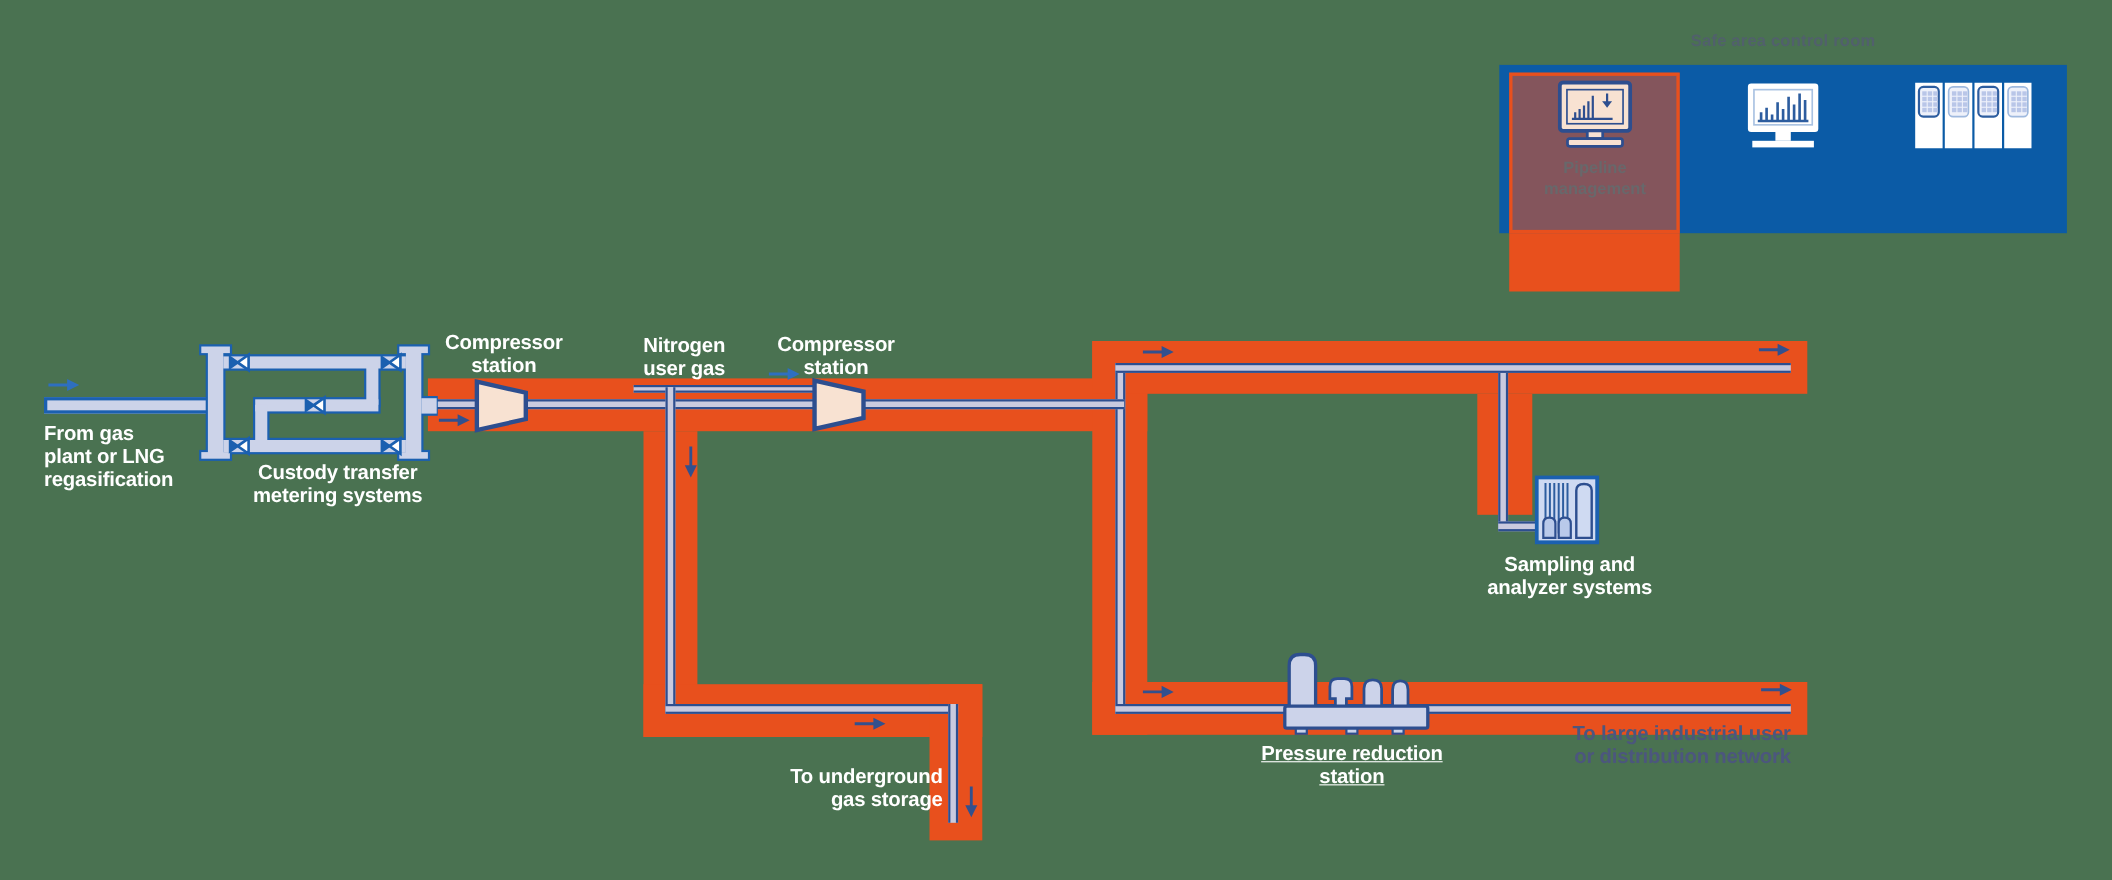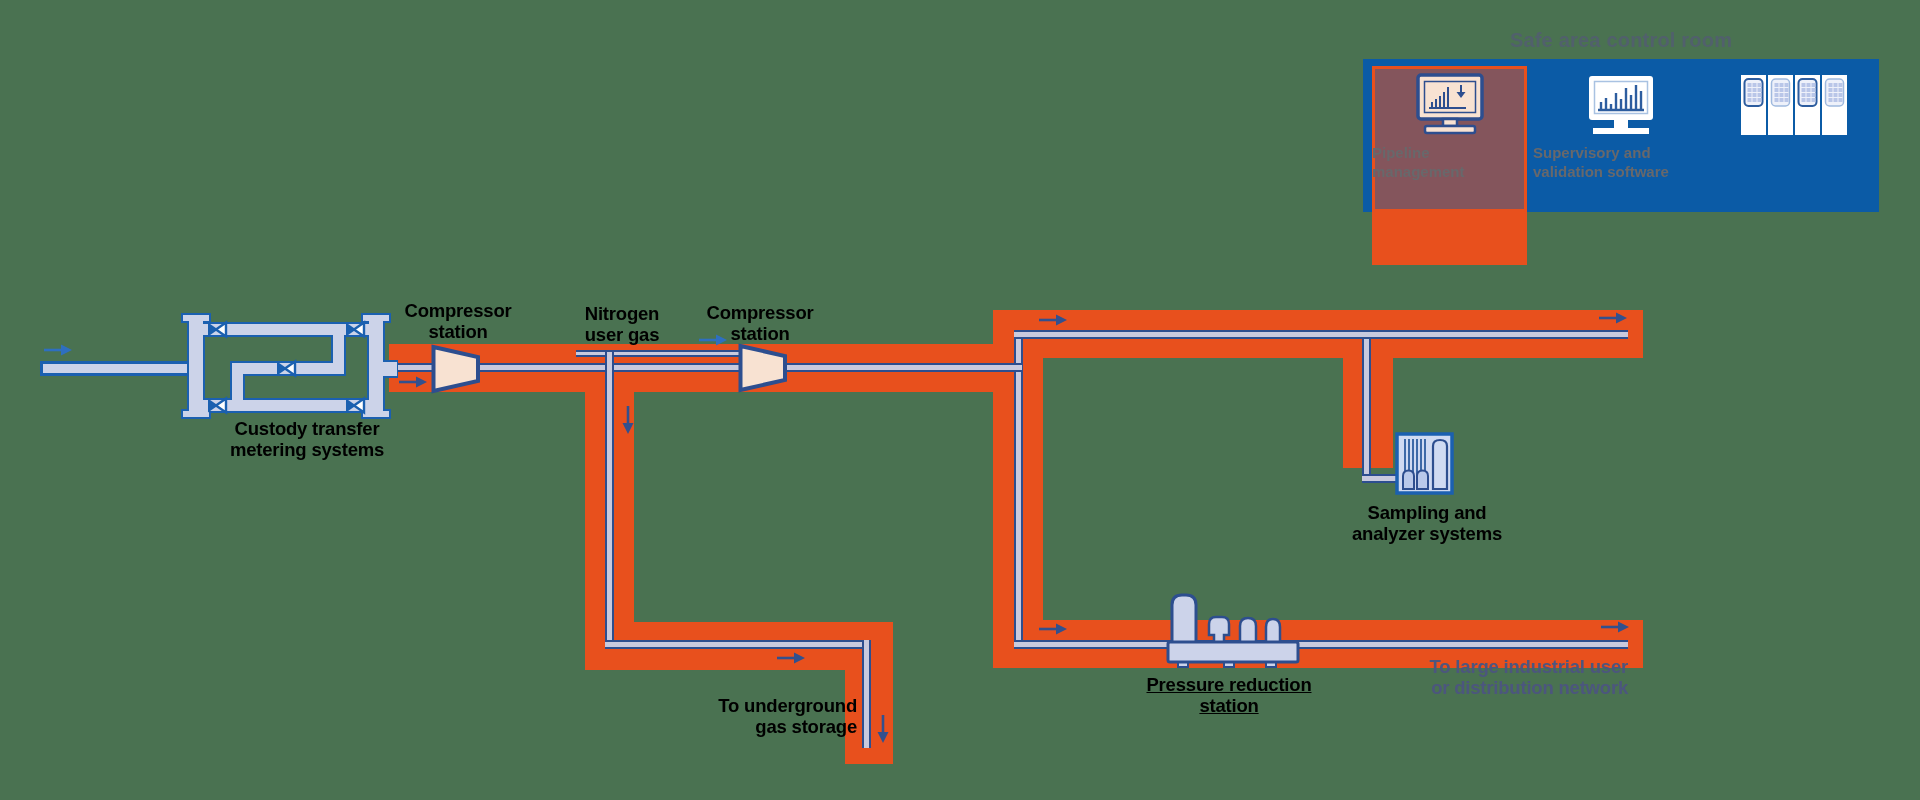--- a/index.html
+++ b/index.html
@@ -6,28 +6,28 @@
   body{font-family:"Liberation Sans",sans-serif;}
   #canvas{position:relative;width:1920px;height:800px;background:#4a7251;overflow:hidden;}
 
   .abs{position:absolute;}
   .band{position:absolute;background:#e8501d;}
   .hline{position:absolute;background:#c9cade;border-top:2px solid #2d4e8f;border-bottom:2px solid #2d4e8f;box-sizing:border-box;}
   .vline{position:absolute;background:#c9cade;border-left:2px solid #2d4e8f;border-right:2px solid #2d4e8f;box-sizing:border-box;}
 
   .pipe{position:absolute;background:#ccd3e9;border:3px solid #1b60b0;box-sizing:border-box;}
 
-  .lbl{position:absolute;font-weight:bold;font-size:18.5px;line-height:21px;letter-spacing:-0.2px;color:#000000;}
+  .lbl{position:absolute;font-weight:bold;font-size:18.5px;line-height:21px;letter-spacing:-0.2px;color:#ffffff;}
   .lbl.center{text-align:center;}
   .lbl.right{text-align:right;}
   .lbl.on-orange{color:#4c567e;}
 
   .panel{position:absolute;left:1363px;top:59px;width:516px;height:153px;background:#0b5ba6;}
-  .panel-title{position:absolute;left:1363px;top:29px;width:516px;text-align:center;font-weight:bold;font-size:20px;color:#51606c;letter-spacing:0.2px;}
-  .panel-lbl{position:absolute;font-weight:bold;font-size:15px;line-height:19px;color:#68686b;}
+  .panel-title{position:absolute;left:1363px;top:29px;width:516px;text-align:center;font-weight:bold;font-size:15px;color:#51606c;letter-spacing:0.2px;}
+  .panel-lbl{position:absolute;font-weight:bold;font-size:15px;line-height:19px;text-align:center;color:#68686b;}
   .highlight{position:absolute;left:1372px;top:66px;width:155px;height:146px;background:#84555c;border:3px solid #e8501d;box-sizing:border-box;}
   .highlight-tail{position:absolute;left:1372px;top:209px;width:155px;height:56px;background:#e8501d;}
 </style>
 </head>
 <body>
 
 <div id="canvas">
 
   <div class="band" style="left:389px;top:344px;width:654px;height:48px;"></div>
   <div class="band" style="left:993px;top:310px;width:50px;height:358px;"></div>
@@ -172,20 +172,25 @@
     <rect x="16" y="70" width="10" height="7" fill="#ccd3ea" stroke="#2d4e8f" stroke-width="2"></rect>
     <rect x="62" y="70" width="10" height="7" fill="#ccd3ea" stroke="#2d4e8f" stroke-width="2"></rect>
     <rect x="104" y="70" width="10" height="7" fill="#ccd3ea" stroke="#2d4e8f" stroke-width="2"></rect>
     <path d="M10,54 V15 Q10,5 20,5 H24 Q34,5 34,15 V54 Z" fill="#ccd3ea" stroke="#2d4e8f" stroke-width="3"></path>
     <path d="M52,54 V45 L47,45 V34 Q47,27 54,27 H60 Q67,27 67,34 V45 L62,45 V54 Z" fill="#ccd3ea" stroke="#2d4e8f" stroke-width="2.5"></path>
     <path d="M78,54 V36 Q78,28 86,28 Q94,28 94,36 V54 Z" fill="#ccd3ea" stroke="#2d4e8f" stroke-width="2.5"></path>
     <path d="M104,54 V37 Q104,29 111,29 Q118,29 118,37 V54 Z" fill="#ccd3ea" stroke="#2d4e8f" stroke-width="2.5"></path>
     <rect x="6" y="52" width="130" height="20" rx="2" fill="#ccd3ea" stroke="#2d4e8f" stroke-width="3"></rect>
   </svg>
 
+  <div class="lbl" style="left:40px;top:383px;width:220px;">
+    <div>From gas</div>
+      <div>plant or LNG</div>
+      <div>regasification</div>
+  </div>
   <div class="lbl center" style="left:205px;top:418px;width:204px;">
     <div>Custody transfer</div>
       <div>metering systems</div>
   </div>
   <div class="lbl center" style="left:383px;top:300px;width:150px;">
     <div>Compressor</div>
       <div>station</div>
   </div>
   <div class="lbl center" style="left:547px;top:303px;width:150px;text-align:center;">
     <div>Nitrogen</div>
@@ -315,18 +320,14 @@
       <rect x="87.5" y="23" width="4" height="4"></rect>
         <rect x="92.5" y="23" width="4" height="4"></rect>
         <rect x="97.5" y="23" width="4" height="4"></rect>
     </g>
   </svg>
 
   <div class="panel-lbl" style="left:1372px;top:143px;width:156px;">
     <div>Pipeline</div>
       <div>management</div>
   </div>
-  <div class="panel-lbl" style="left:1533px;top:143px;width:175px;">
-    <div>Supervisory and</div>
-      <div>validation software</div>
-  </div>
 
 </div>
 
 </body></html>

